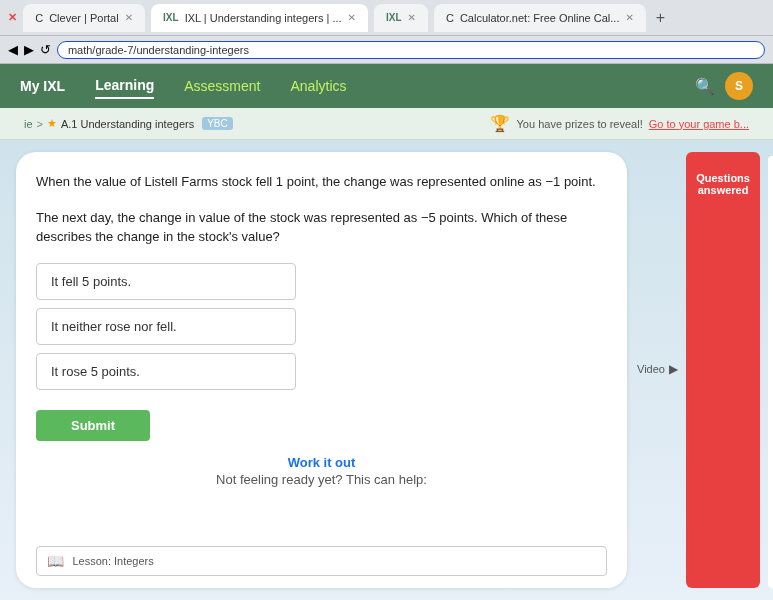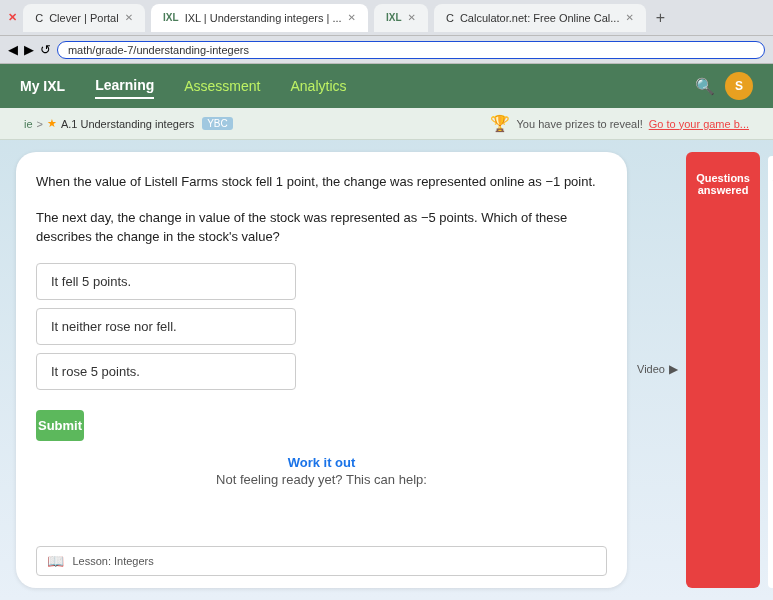--- a/index.html
+++ b/index.html
@@ -39,21 +39,21 @@
     
     .main-content { display: flex; gap: 0; padding: 12px 16px; height: calc(600px - 36px - 28px - 44px - 32px); }
 
     
     .question-area { flex: 1; background: #fff; border-radius: 20px; padding: 20px; box-shadow: 0 1px 4px rgba(0,0,0,0.1); position: relative; }
 
     .question-text { font-size: 13px; color: #222; line-height: 1.5; margin-bottom: 16px; }
 
     .answer-option { border: 1px solid #ccc; border-radius: 4px; padding: 10px 14px; margin-bottom: 8px; font-size: 13px; color: #333; cursor: pointer; background: #fff; width: 260px; }
 
-    .submit-btn { background: #5cb85c; color: #fff; border: none; border-radius: 4px; padding: 8px 2px; font-size: 13px; font-weight: bold; cursor: pointer; margin-top: 12px; }
+    .submit-btn { background: #5cb85c; color: #fff; border: none; border-radius: 4px; padding: 8px 35px; font-size: 13px; font-weight: bold; cursor: pointer; margin-top: 12px; }
 
     .work-it-out { text-align: center; margin-top: 14px; font-size: 13px; }
     .work-it-out .link { color: #1a73e8; font-weight: bold; cursor: pointer; }
     .work-it-out .sub { color: #555; margin-top: 2px; }
 
     .lesson-bar { position: absolute; bottom: 12px; left: 20px; right: 20px; border: 1px solid #ccc; border-radius: 4px; padding: 6px 10px; display: flex; align-items: center; gap: 8px; font-size: 11px; color: #555; background: #fff; }
     .lesson-icon { font-size: 14px; }
 
     
     .right-panel { width: 120px; margin-left: 10px; display: flex; flex-direction: row; gap: 8px; }

